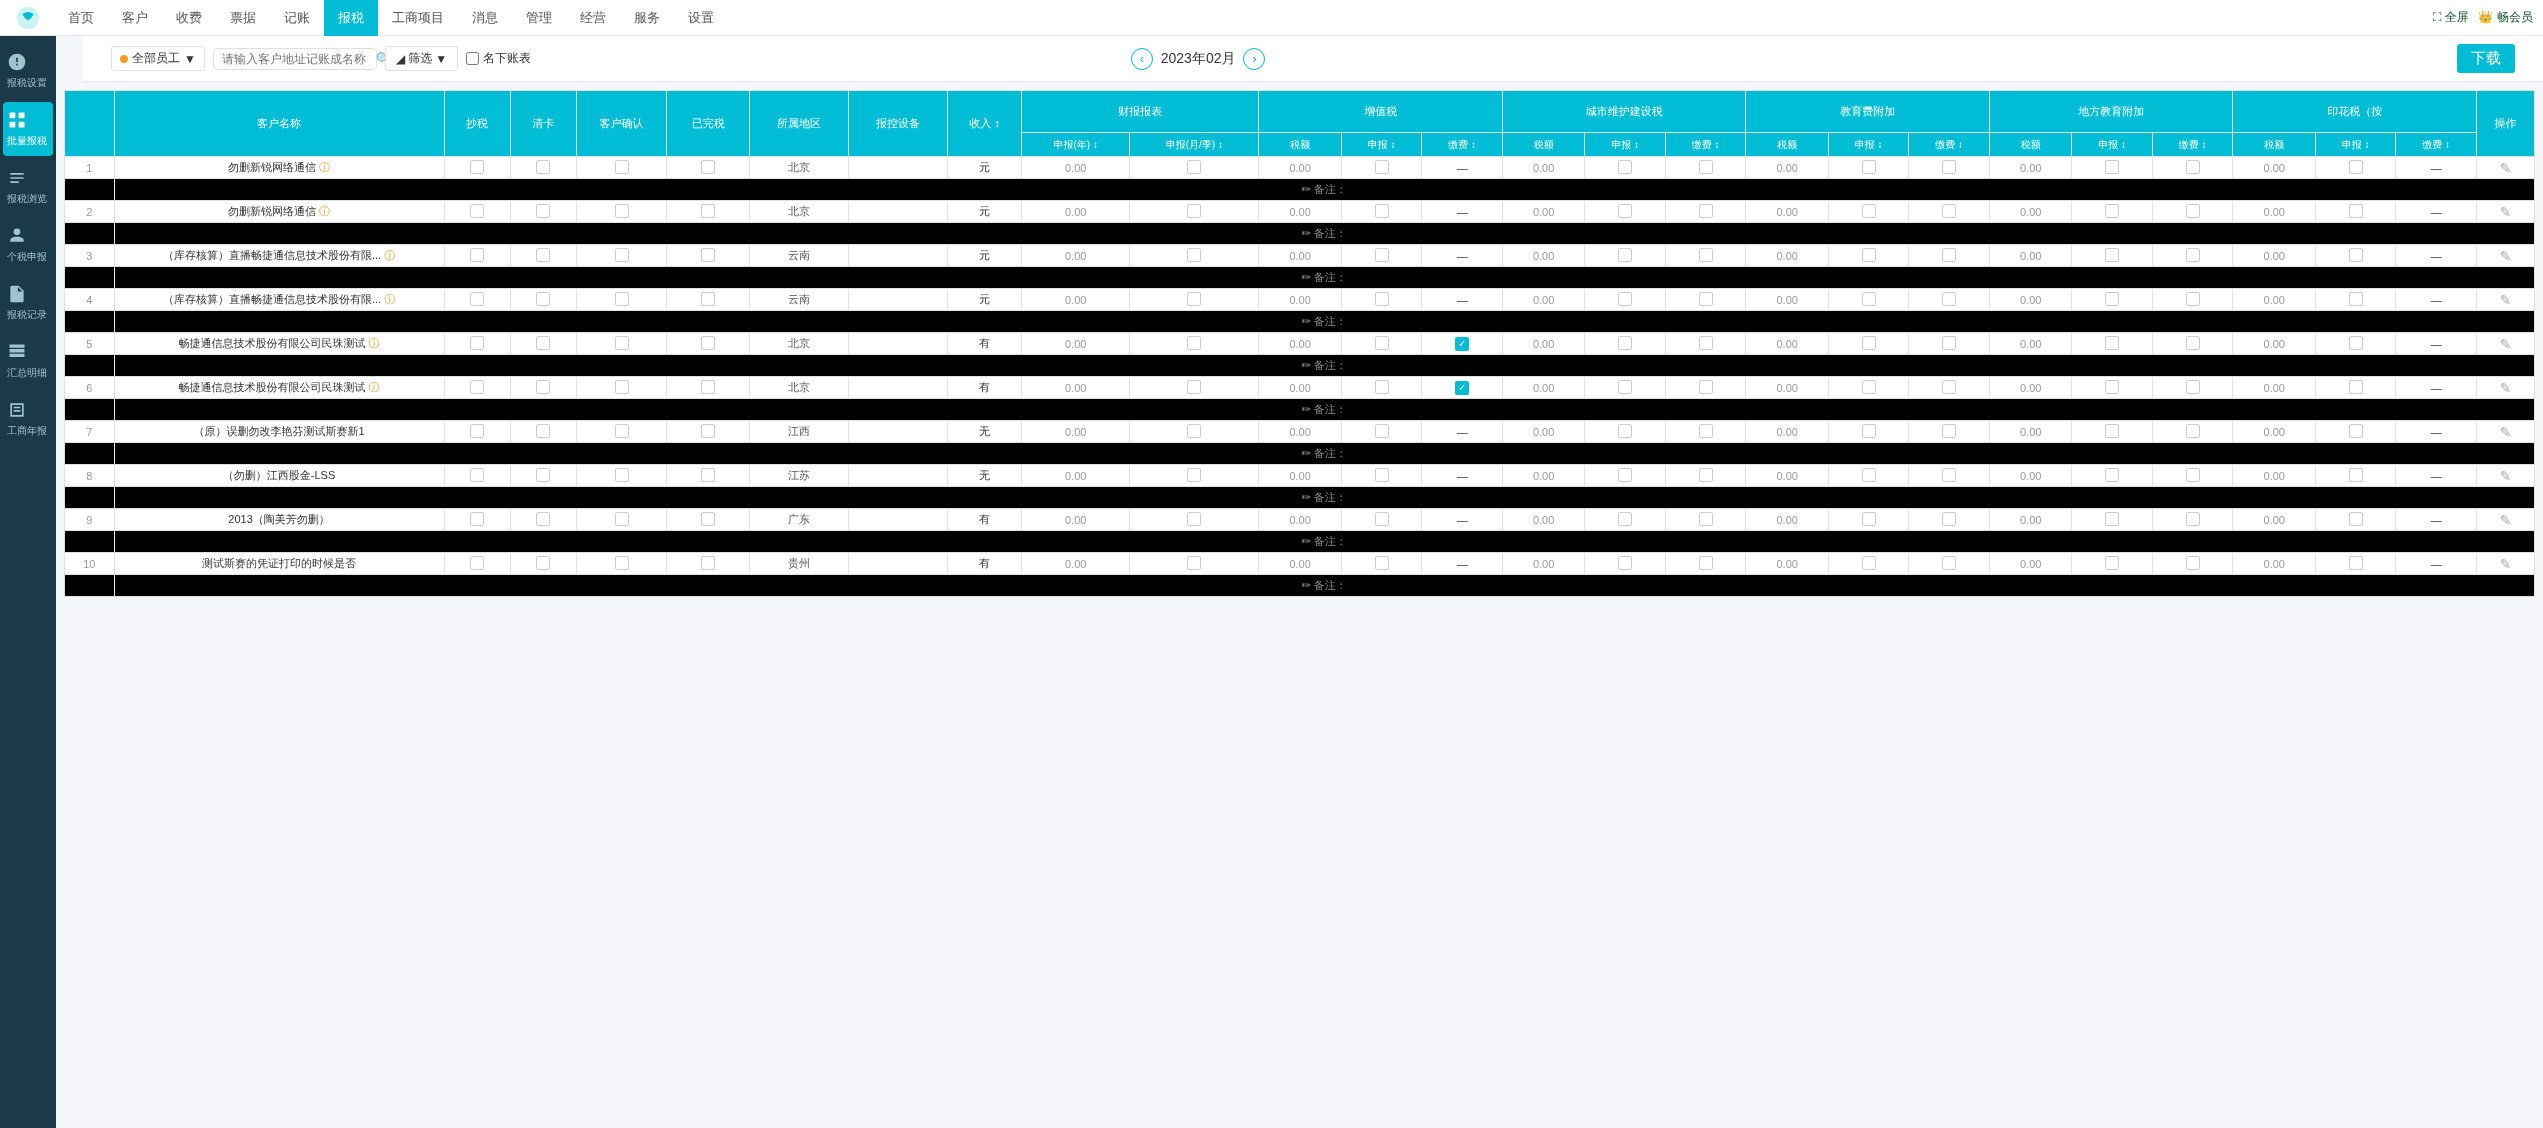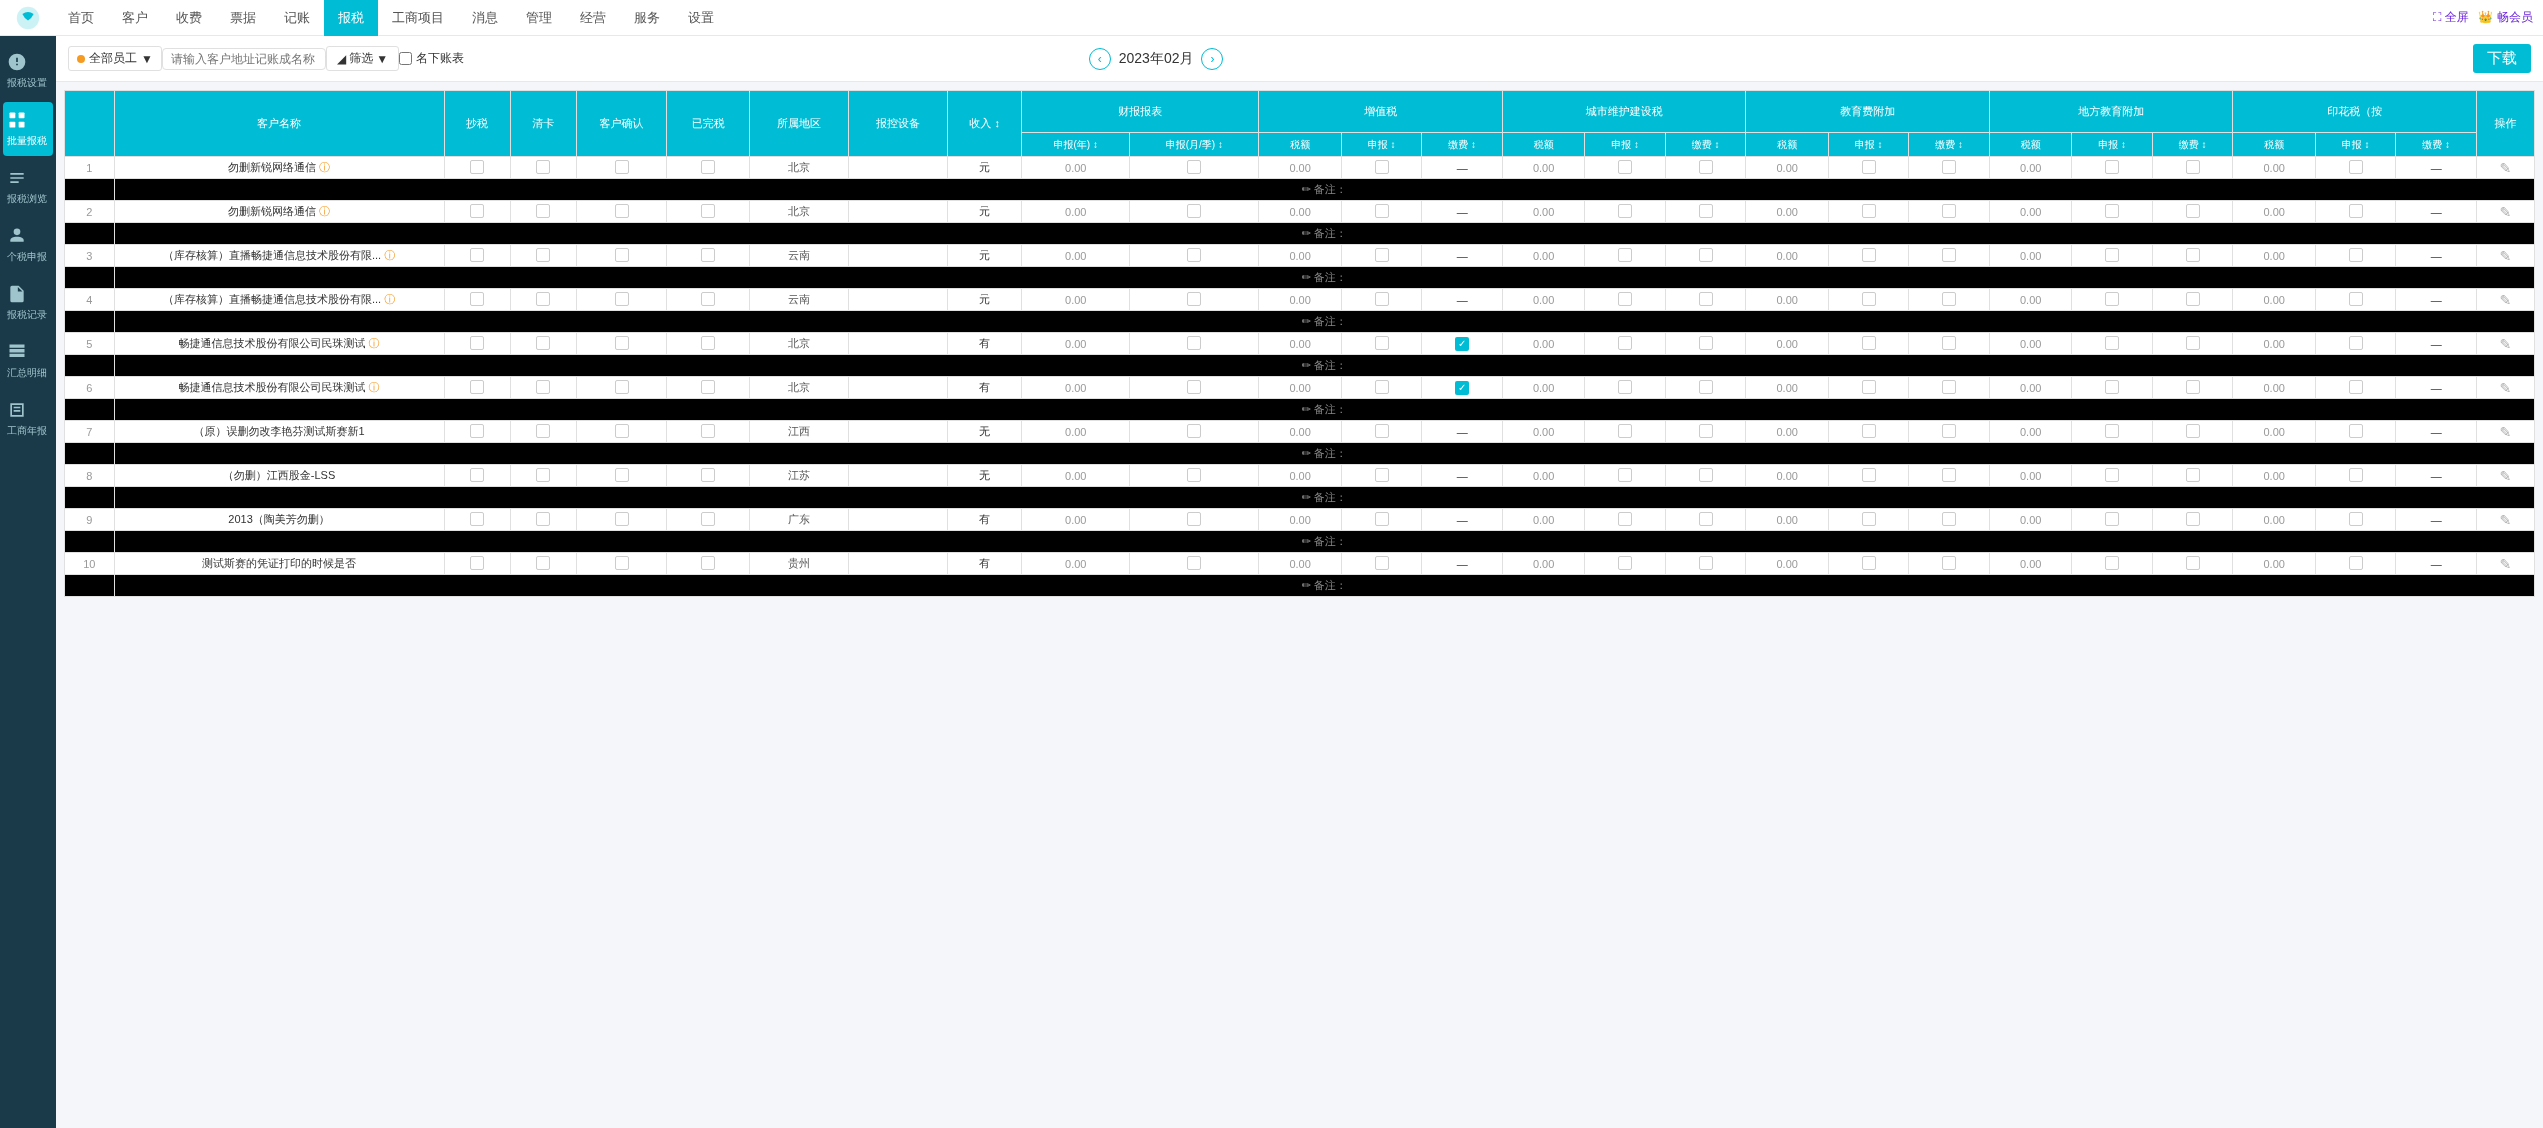--- a/index.html
+++ b/index.html
@@ -41,21 +41,21 @@
     }
     .top-nav-item.active {
       background: #00bcd4;
       color: #fff;
     }
     .top-nav-right {
       display: flex;
       align-items: flex-end;
       gap: 10px;
       font-size: 12px;
-      color: #6d28d9;
+      color: #14532d;
     }
     .top-nav-right span { cursor: pointer; }
 
     
     .main-layout {
       display: flex;
       height: calc(100vh - 36px);
     }
 
     
@@ -88,25 +88,27 @@
       flex: 1;
       overflow: hidden;
       display: flex;
       flex-direction: column;
       background: #f5f6fa;
     }
 
     
     .toolbar {
       background: #fff;
-      padding: 8px 12px;
-      display: flex;
-      align-items: center;
+      padding: 8px 28px;
+      display: flex;
+      align-items: center;
+      gap: 8px;
       border-bottom: 1px solid #e8e8e8;
       flex-wrap: wrap;
+      margin-left: 27px;
     }
     .toolbar-select {
       display: flex;
       align-items: center;
       border: 1px solid #e0e0e0;
       border-radius: 3px;
       padding: 3px 8px;
       background: #fff;
       cursor: pointer;
       font-size: 12px;

